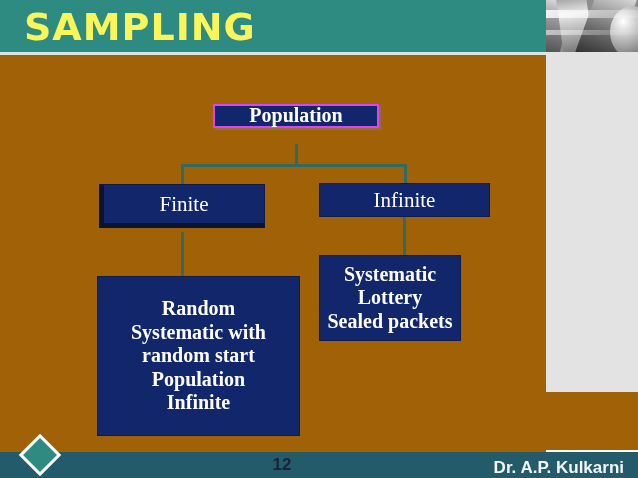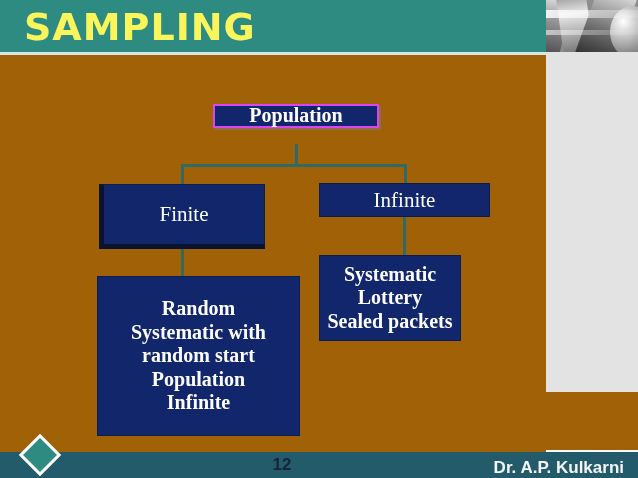--- a/index.html
+++ b/index.html
@@ -100,21 +100,21 @@
   .node .lines { width: 100%; }
   .node .lines div { white-space: nowrap; }
 
   #node-population {
     left: 213px; top: 104px; width: 166px; height: 24px;
     font-size: 20px; font-weight: bold;
     border: 2px solid #d946ef;
     box-shadow: 2px 2px 0 rgba(120,125,150,.45);
   }
   #node-finite {
-    left: 99px; top: 184px; width: 166px; height: 65px;
+    left: 99px; top: 184px; width: 166px; height: 44px;
     font-size: 21px; font-weight: normal;
     border-left: 5px solid #0a1330;
     border-bottom: 5px solid #0a1330;
     border-top: 1px solid #0d1c4e;
     border-right: 1px solid #0d1c4e;
   }
   #node-infinite {
     left: 319px; top: 183px; width: 171px; height: 34px;
     font-size: 21px; font-weight: normal;
     border: 1px solid #0d1c4e;

